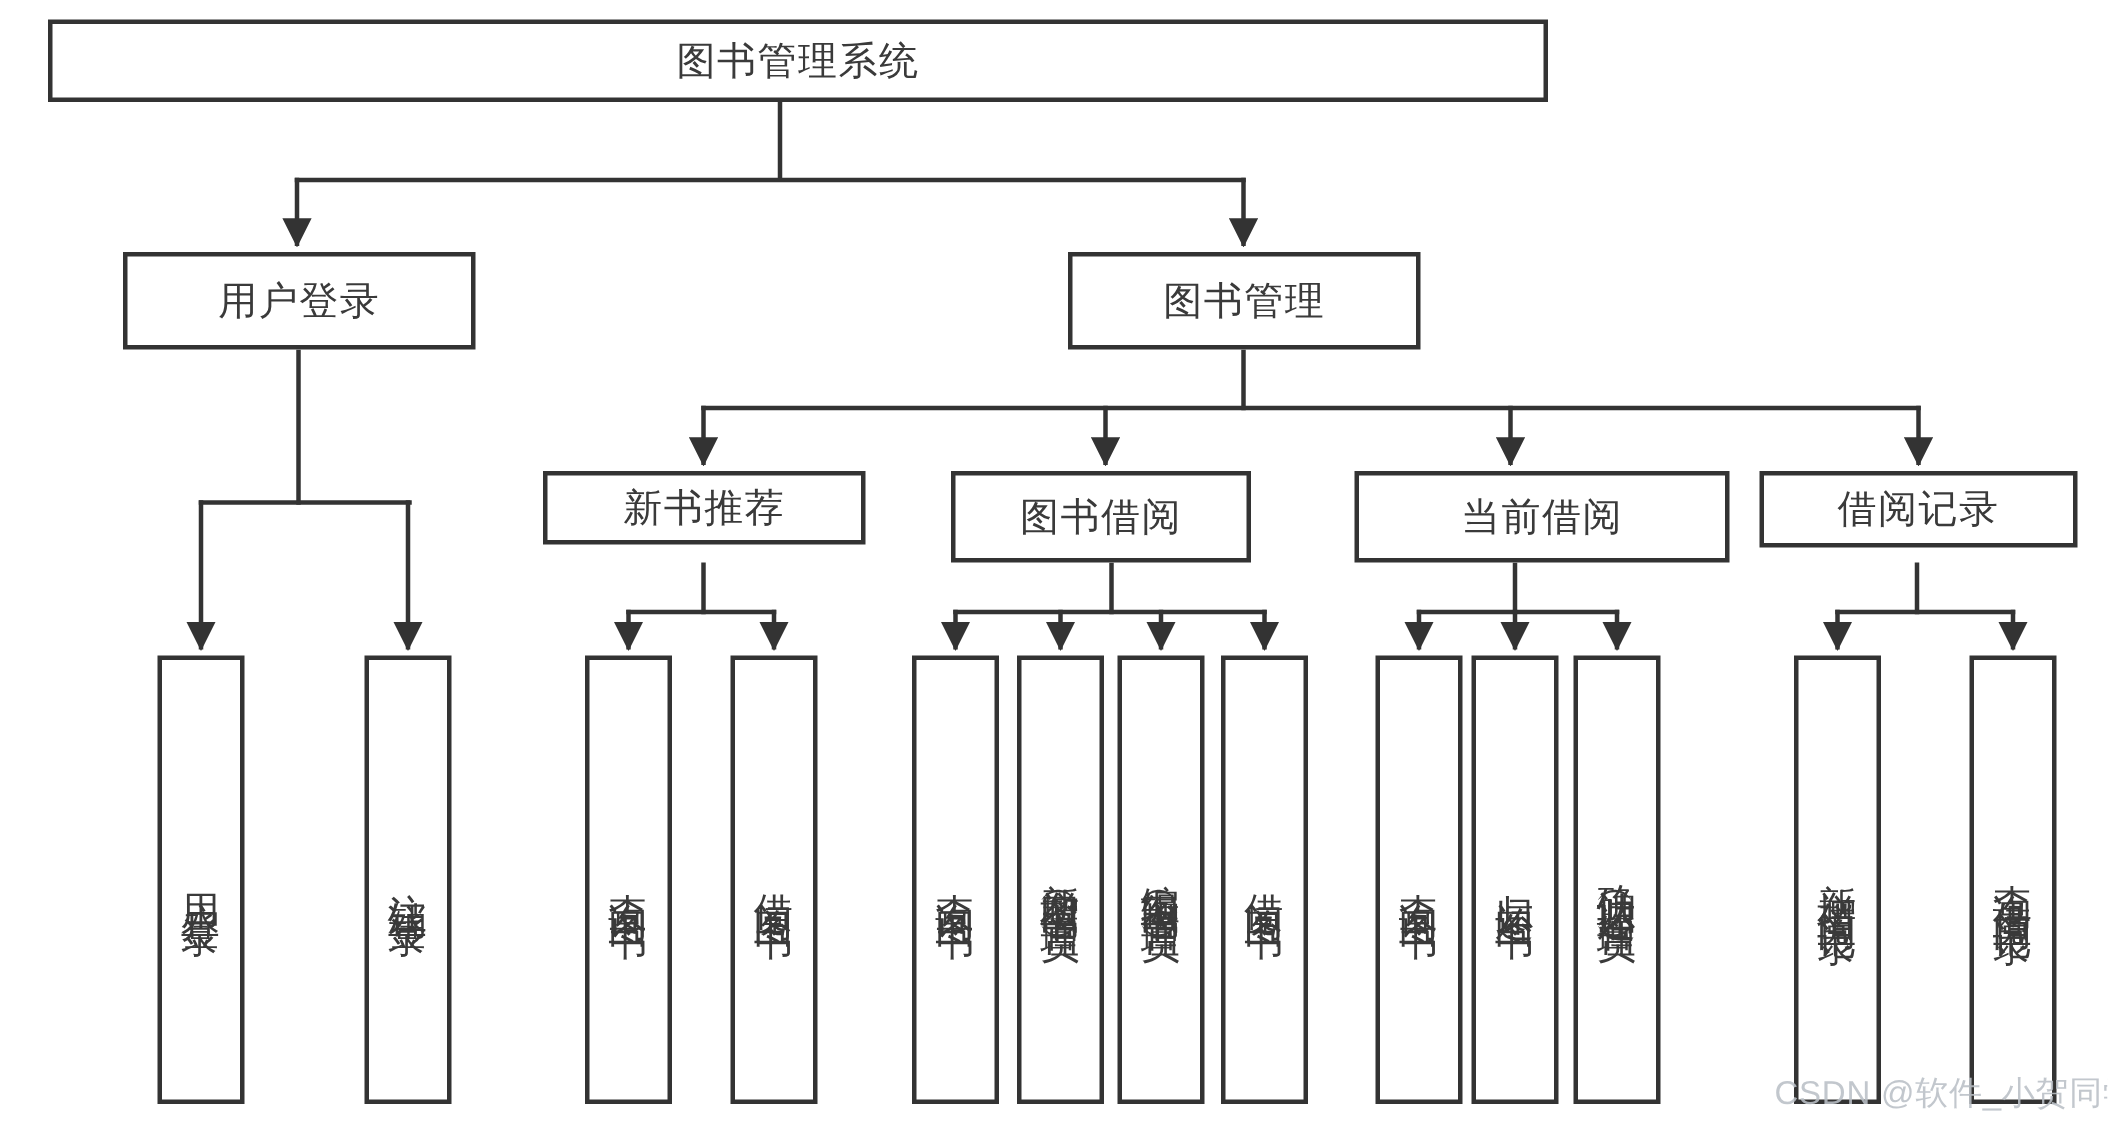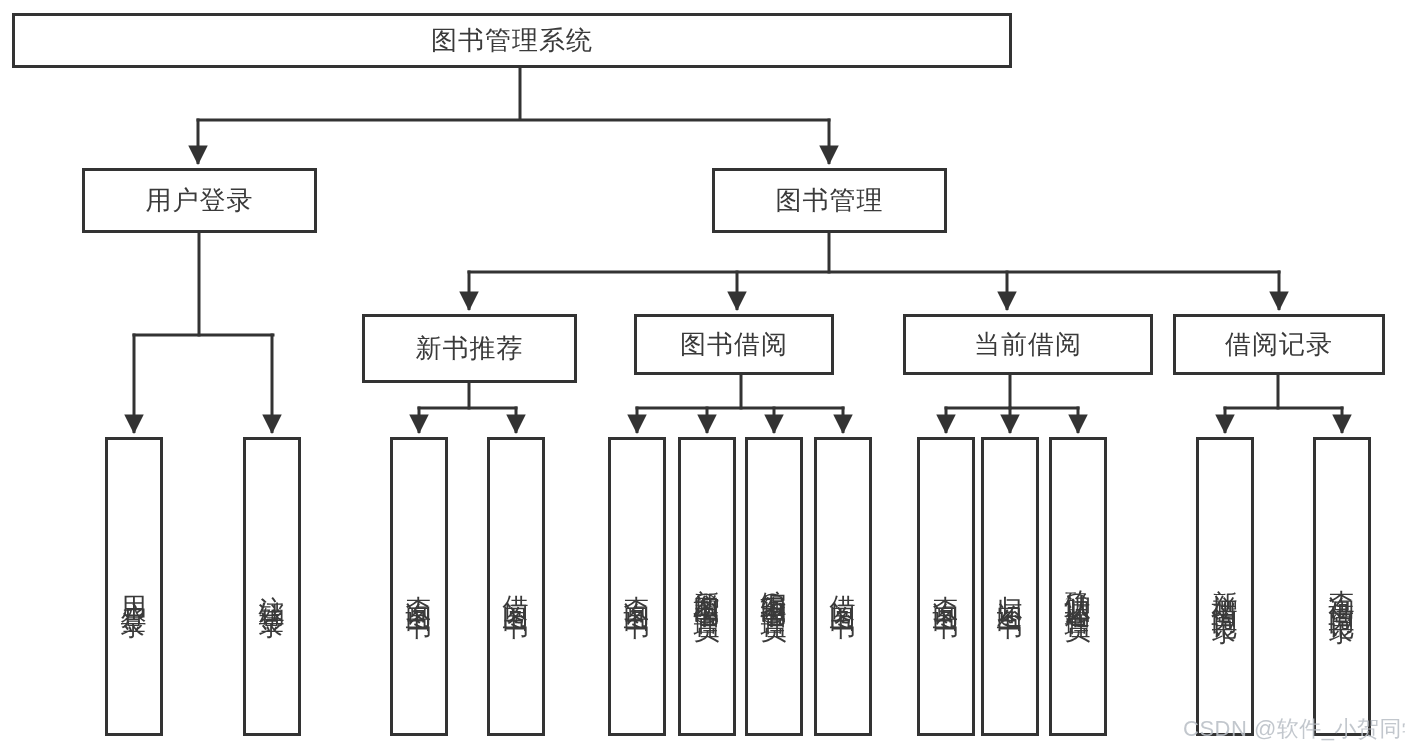--- a/index.html
+++ b/index.html
@@ -109,29 +109,29 @@
       <path d="M1010,406.5 L1010,433" marker-end="url(#arrow)"></path>
       <path d="M1078,406.5 L1078,433" marker-end="url(#arrow)"></path>
 
       <path d="M1278,375 L1278,409.5"></path>
       <path d="M1223.5,408 L1343.5,408"></path>
       <path d="M1225,406.5 L1225,433" marker-end="url(#arrow)"></path>
       <path d="M1342,406.5 L1342,433" marker-end="url(#arrow)"></path>
     </g>
   </svg>
 
-  <div class="node h" style="left:12px; top:13px; width:1000px; height:55px;">图书管理系统</div>
+  <div class="node h" style="left:32px; top:13px; width:1000px; height:55px;">图书管理系统</div>
 
   <div class="node h" style="left:82px; top:168px; width:235px; height:65px;">用户登录</div>
   <div class="node h" style="left:712px; top:168px; width:235px; height:65px;">图书管理</div>
 
-  <div class="node h" style="left:362px; top:314px; width:215px; height:69px;">新书推荐</div>
+  <div class="node h" style="left:362px; top:314px; width:215px; height:49px;">新书推荐</div>
   <div class="node h" style="left:634px; top:314px; width:200px; height:61px;">图书借阅</div>
   <div class="node h" style="left:903px; top:314px; width:250px; height:61px;">当前借阅</div>
-  <div class="node h" style="left:1173px; top:314px; width:212px; height:61px;">借阅记录</div>
+  <div class="node h" style="left:1173px; top:314px; width:212px; height:51px;">借阅记录</div>
 
   <div class="node leaf" style="left:105px;">
     <span class="vtext">用户登录</span>
   </div>
   <div class="node leaf" style="left:243px;">
     <span class="vtext">注销登录</span>
   </div>
 
   <div class="node leaf" style="left:390px;">
     <span class="vtext">查询图书</span>

